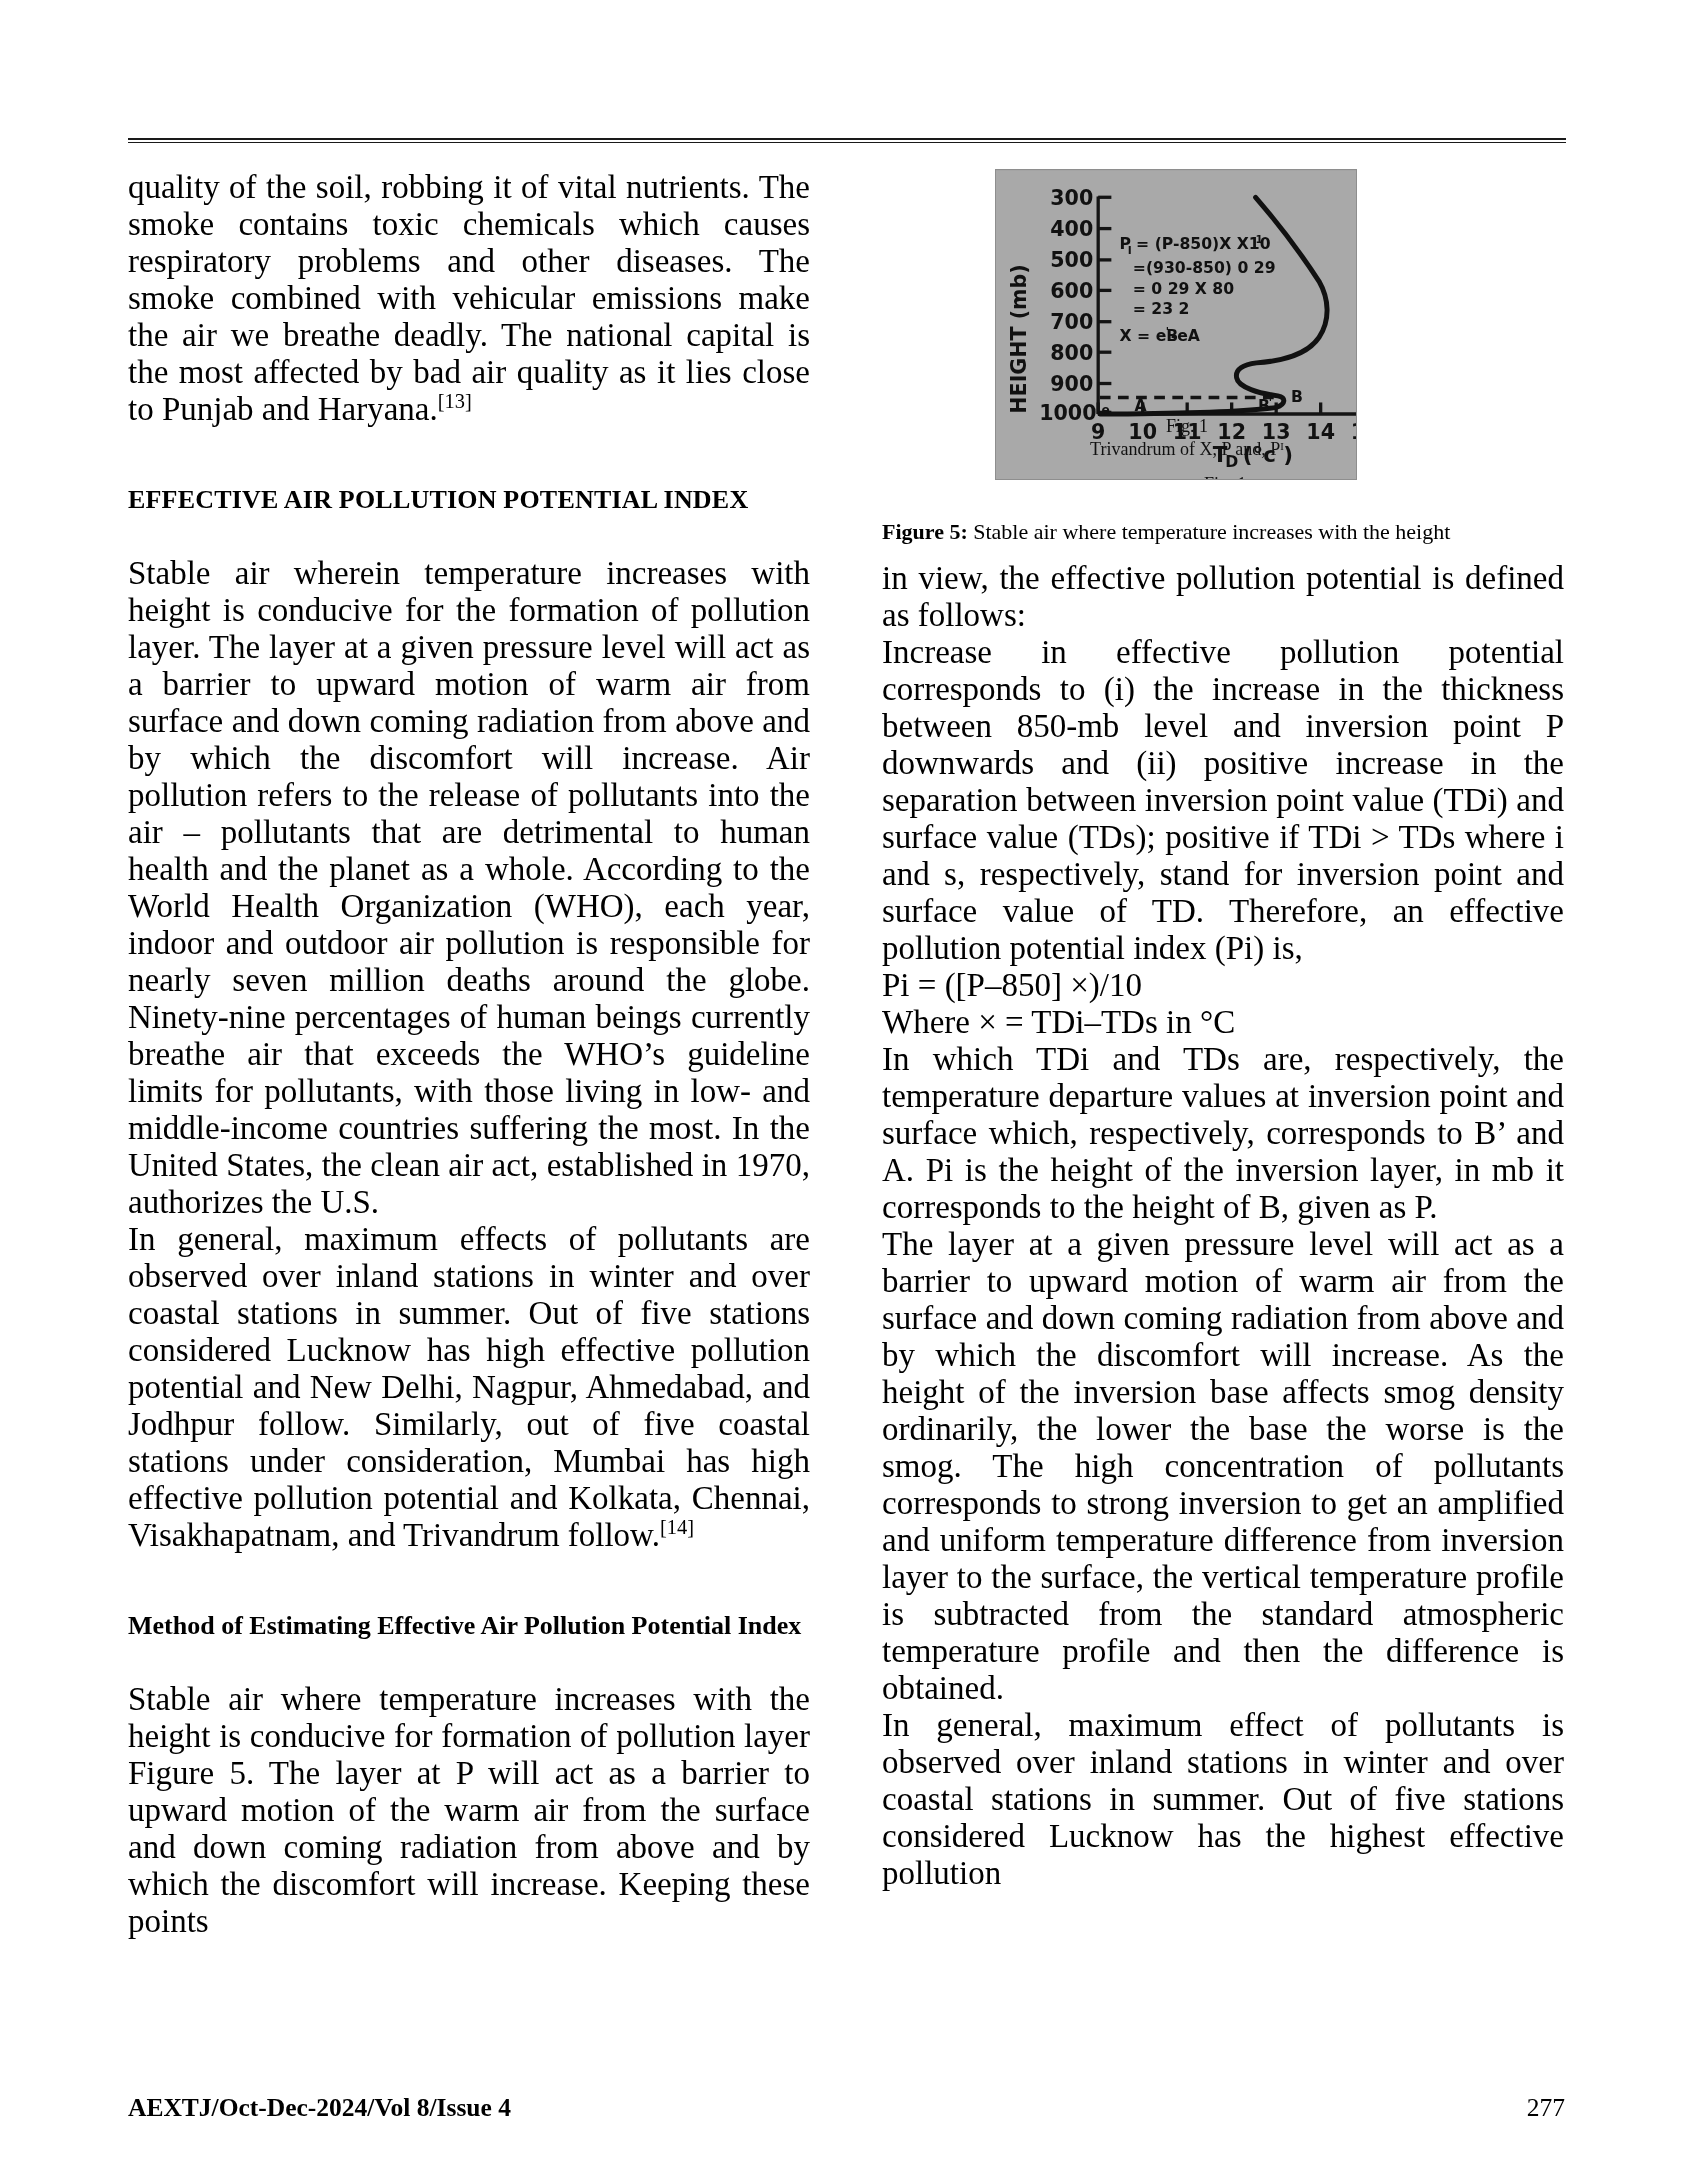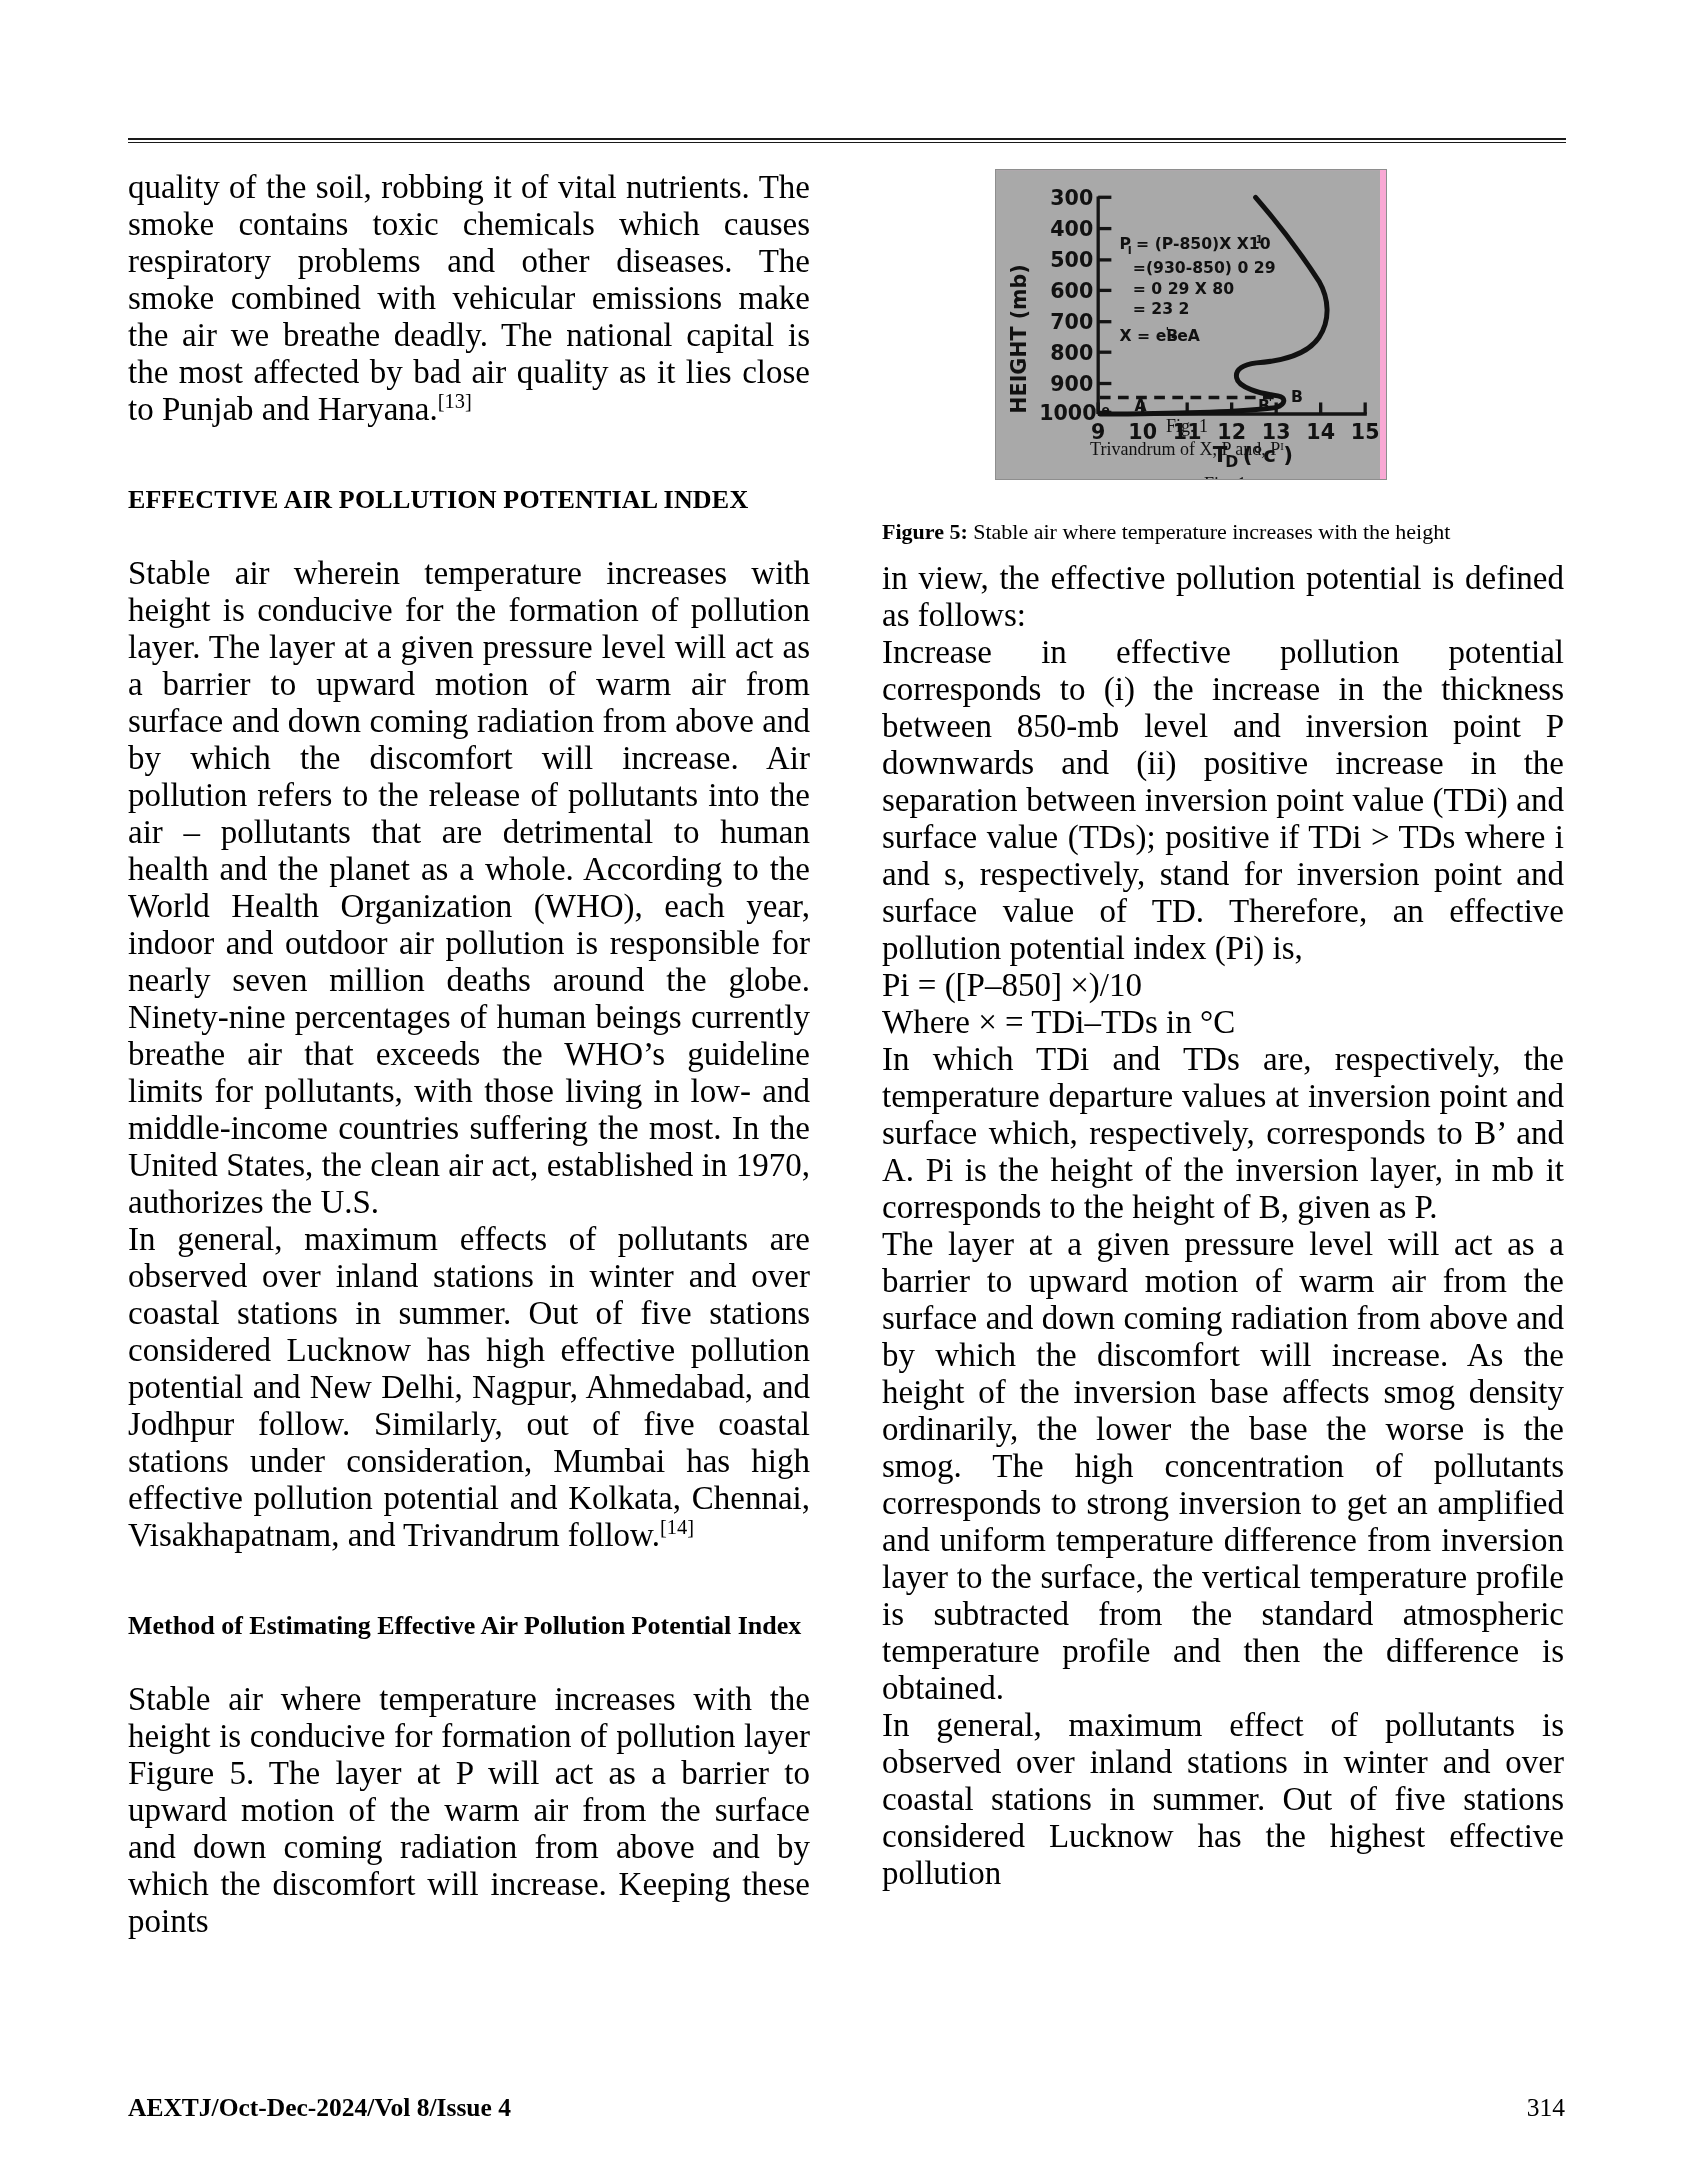--- a/index.html
+++ b/index.html
@@ -87,23 +87,23 @@
   }
 
   
   .figure-block {
     position: absolute;
     left: 995px;
     top: 169px;
     width: 386px;
   }
   .figure-img {
-    width: 392px;
+    width: 362px;
     height: 311px;
-    background: #f9a8d4;
+    background: #737373;
     position: relative;
     overflow: hidden;
     border: 0.8px solid #8e8e8e;
     box-sizing: border-box;
   }
   .figure-img svg { display: block; }
 
   .fig-caption {
     position: absolute;
     left: 882px;
@@ -275,16 +275,16 @@
     <p class="para noj">Where × = TDi–TDs in °C</p>
 
     <p class="para">In which TDi and TDs are, respectively, the temperature departure values at inversion point and surface which, respectively, corresponds to B’ and A. Pi is the height of the inversion layer, in mb it corresponds to the height of B, given as P.</p>
 
     <p class="para">The layer at a given pressure level will act as a barrier to upward motion of warm air from the surface and down coming radiation from above and by which the discomfort will increase. As the height of the inversion base affects smog density ordinarily, the lower the base the worse is the smog. The high concentration of pollutants corresponds to strong inversion to get an amplified and uniform temperature difference from inversion layer to the surface, the vertical temperature profile is subtracted from the standard atmospheric temperature profile and then the difference is obtained.</p>
 
     <p class="para">In general, maximum effect of pollutants is observed over inland stations in winter and over coastal stations in summer. Out of five stations considered Lucknow has the highest effective pollution</p>
   </div>
 
   <div class="footer-left">AEXTJ/Oct-Dec-2024/Vol 8/Issue 4</div>
-  <div class="footer-right">314</div>
+  <div class="footer-right">277</div>
 
 </div>
 
 
 </body></html>

